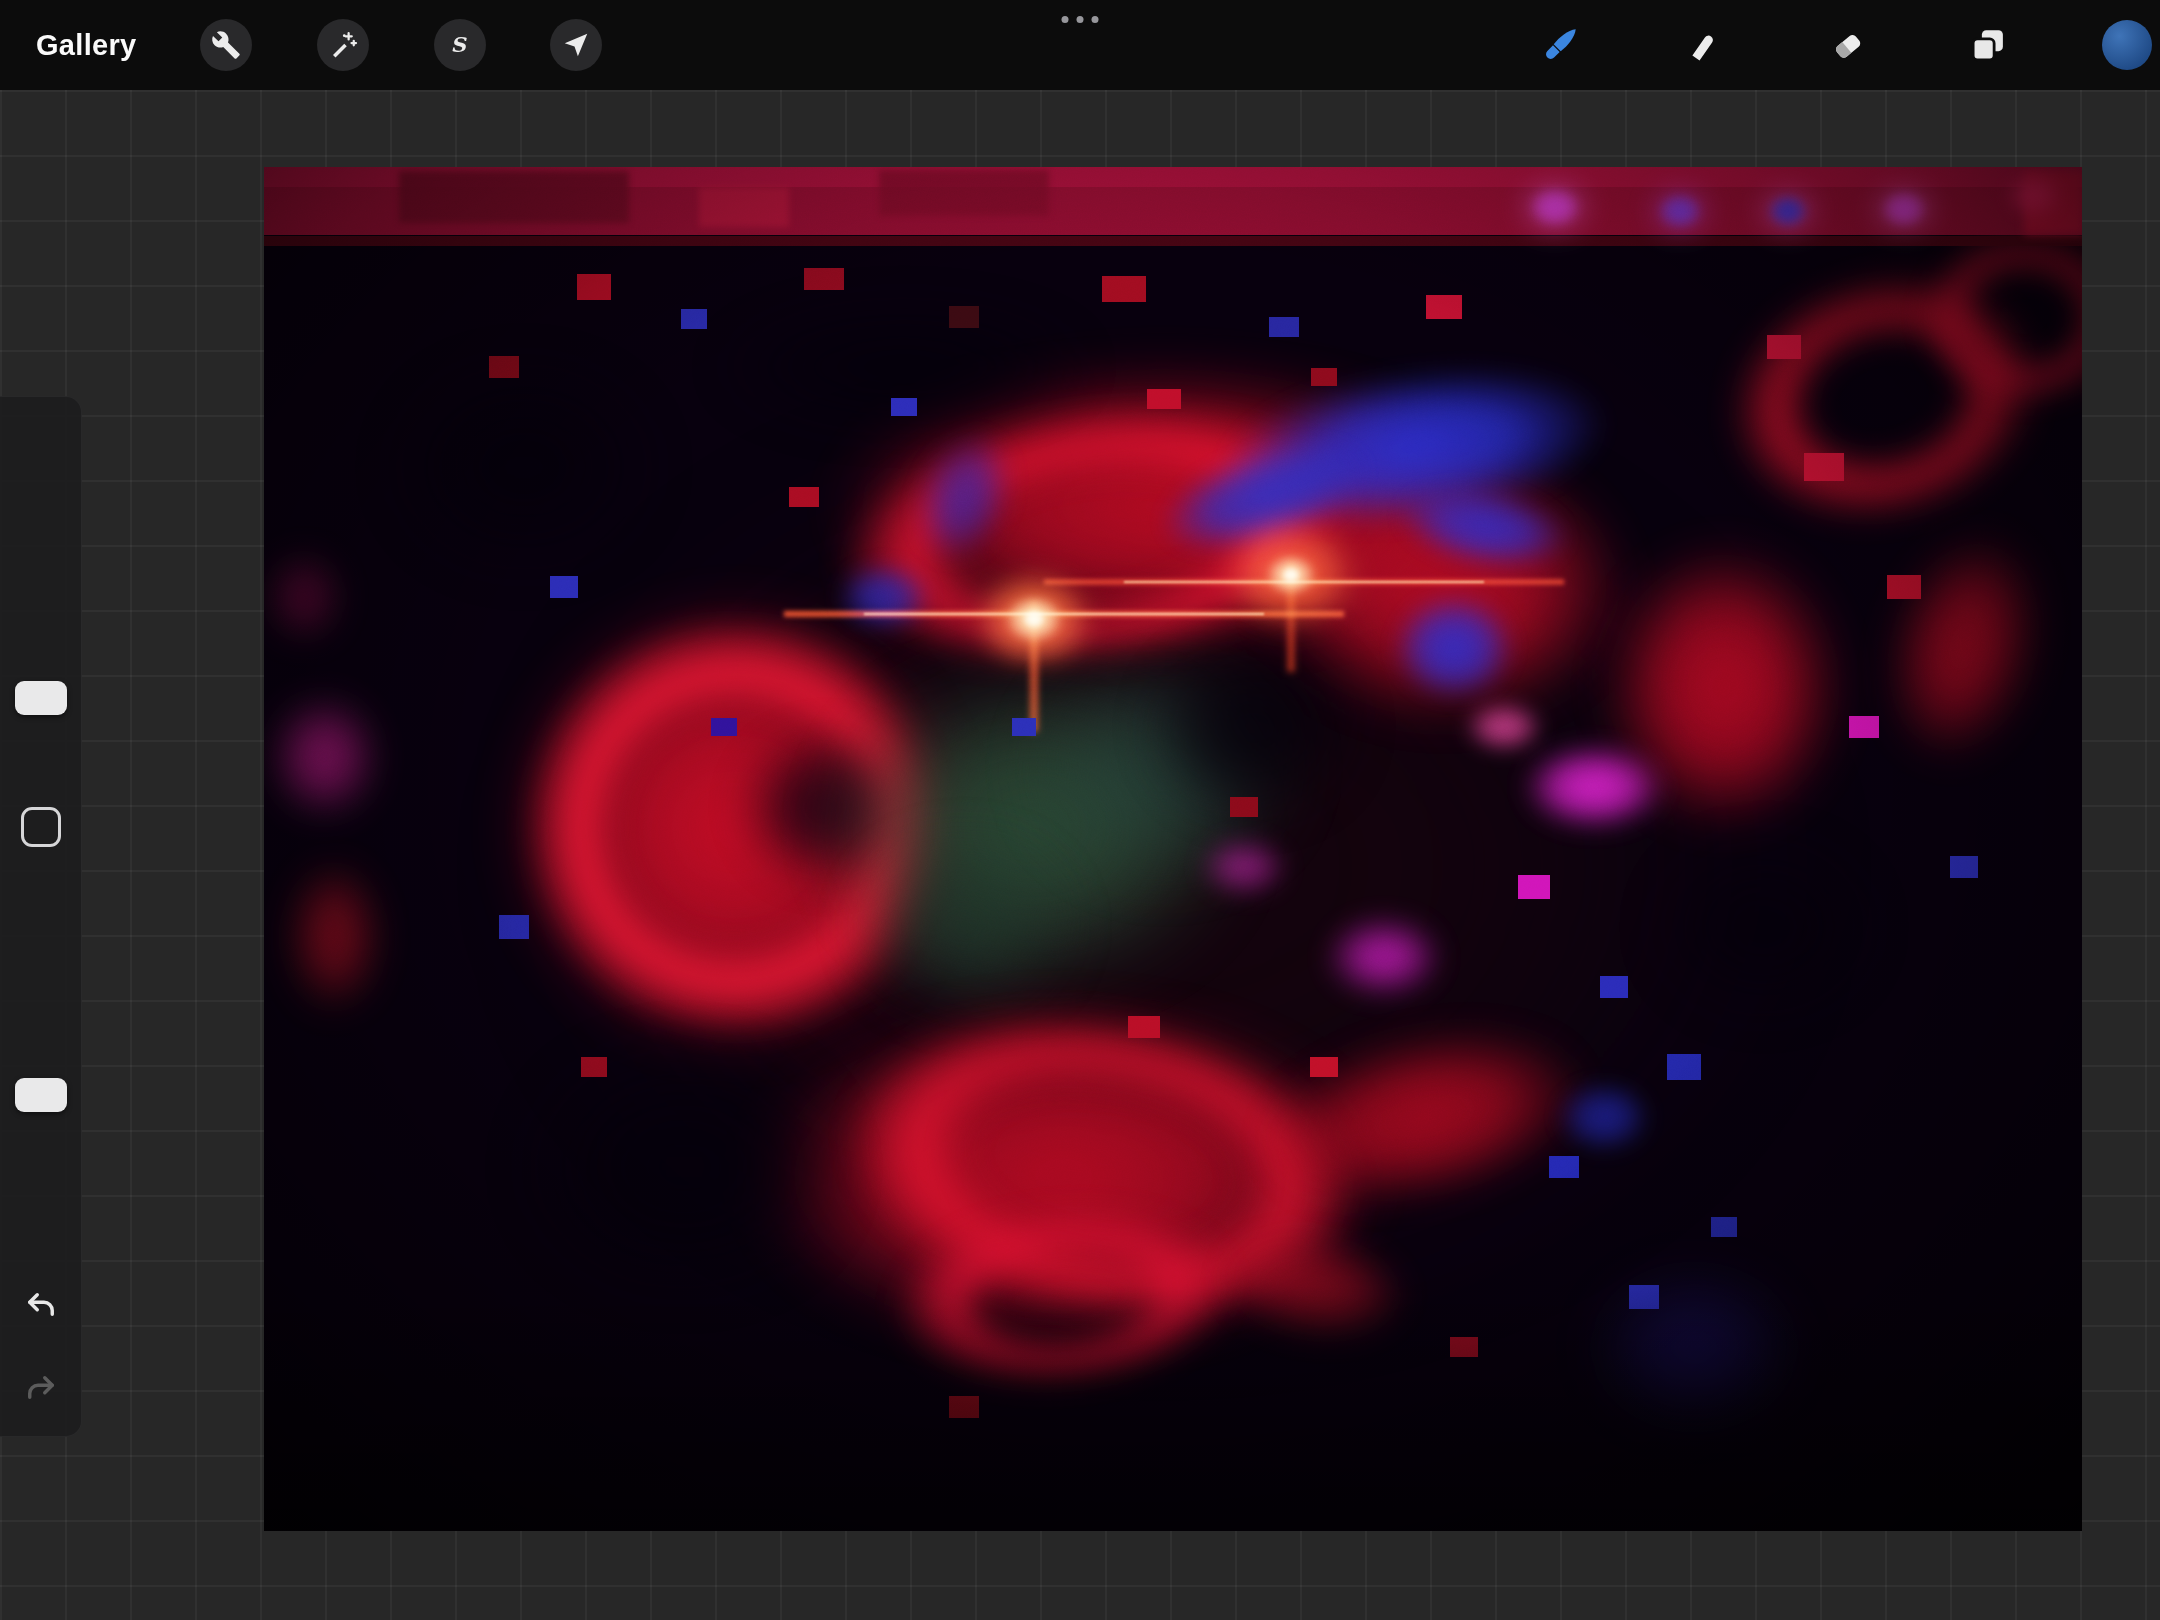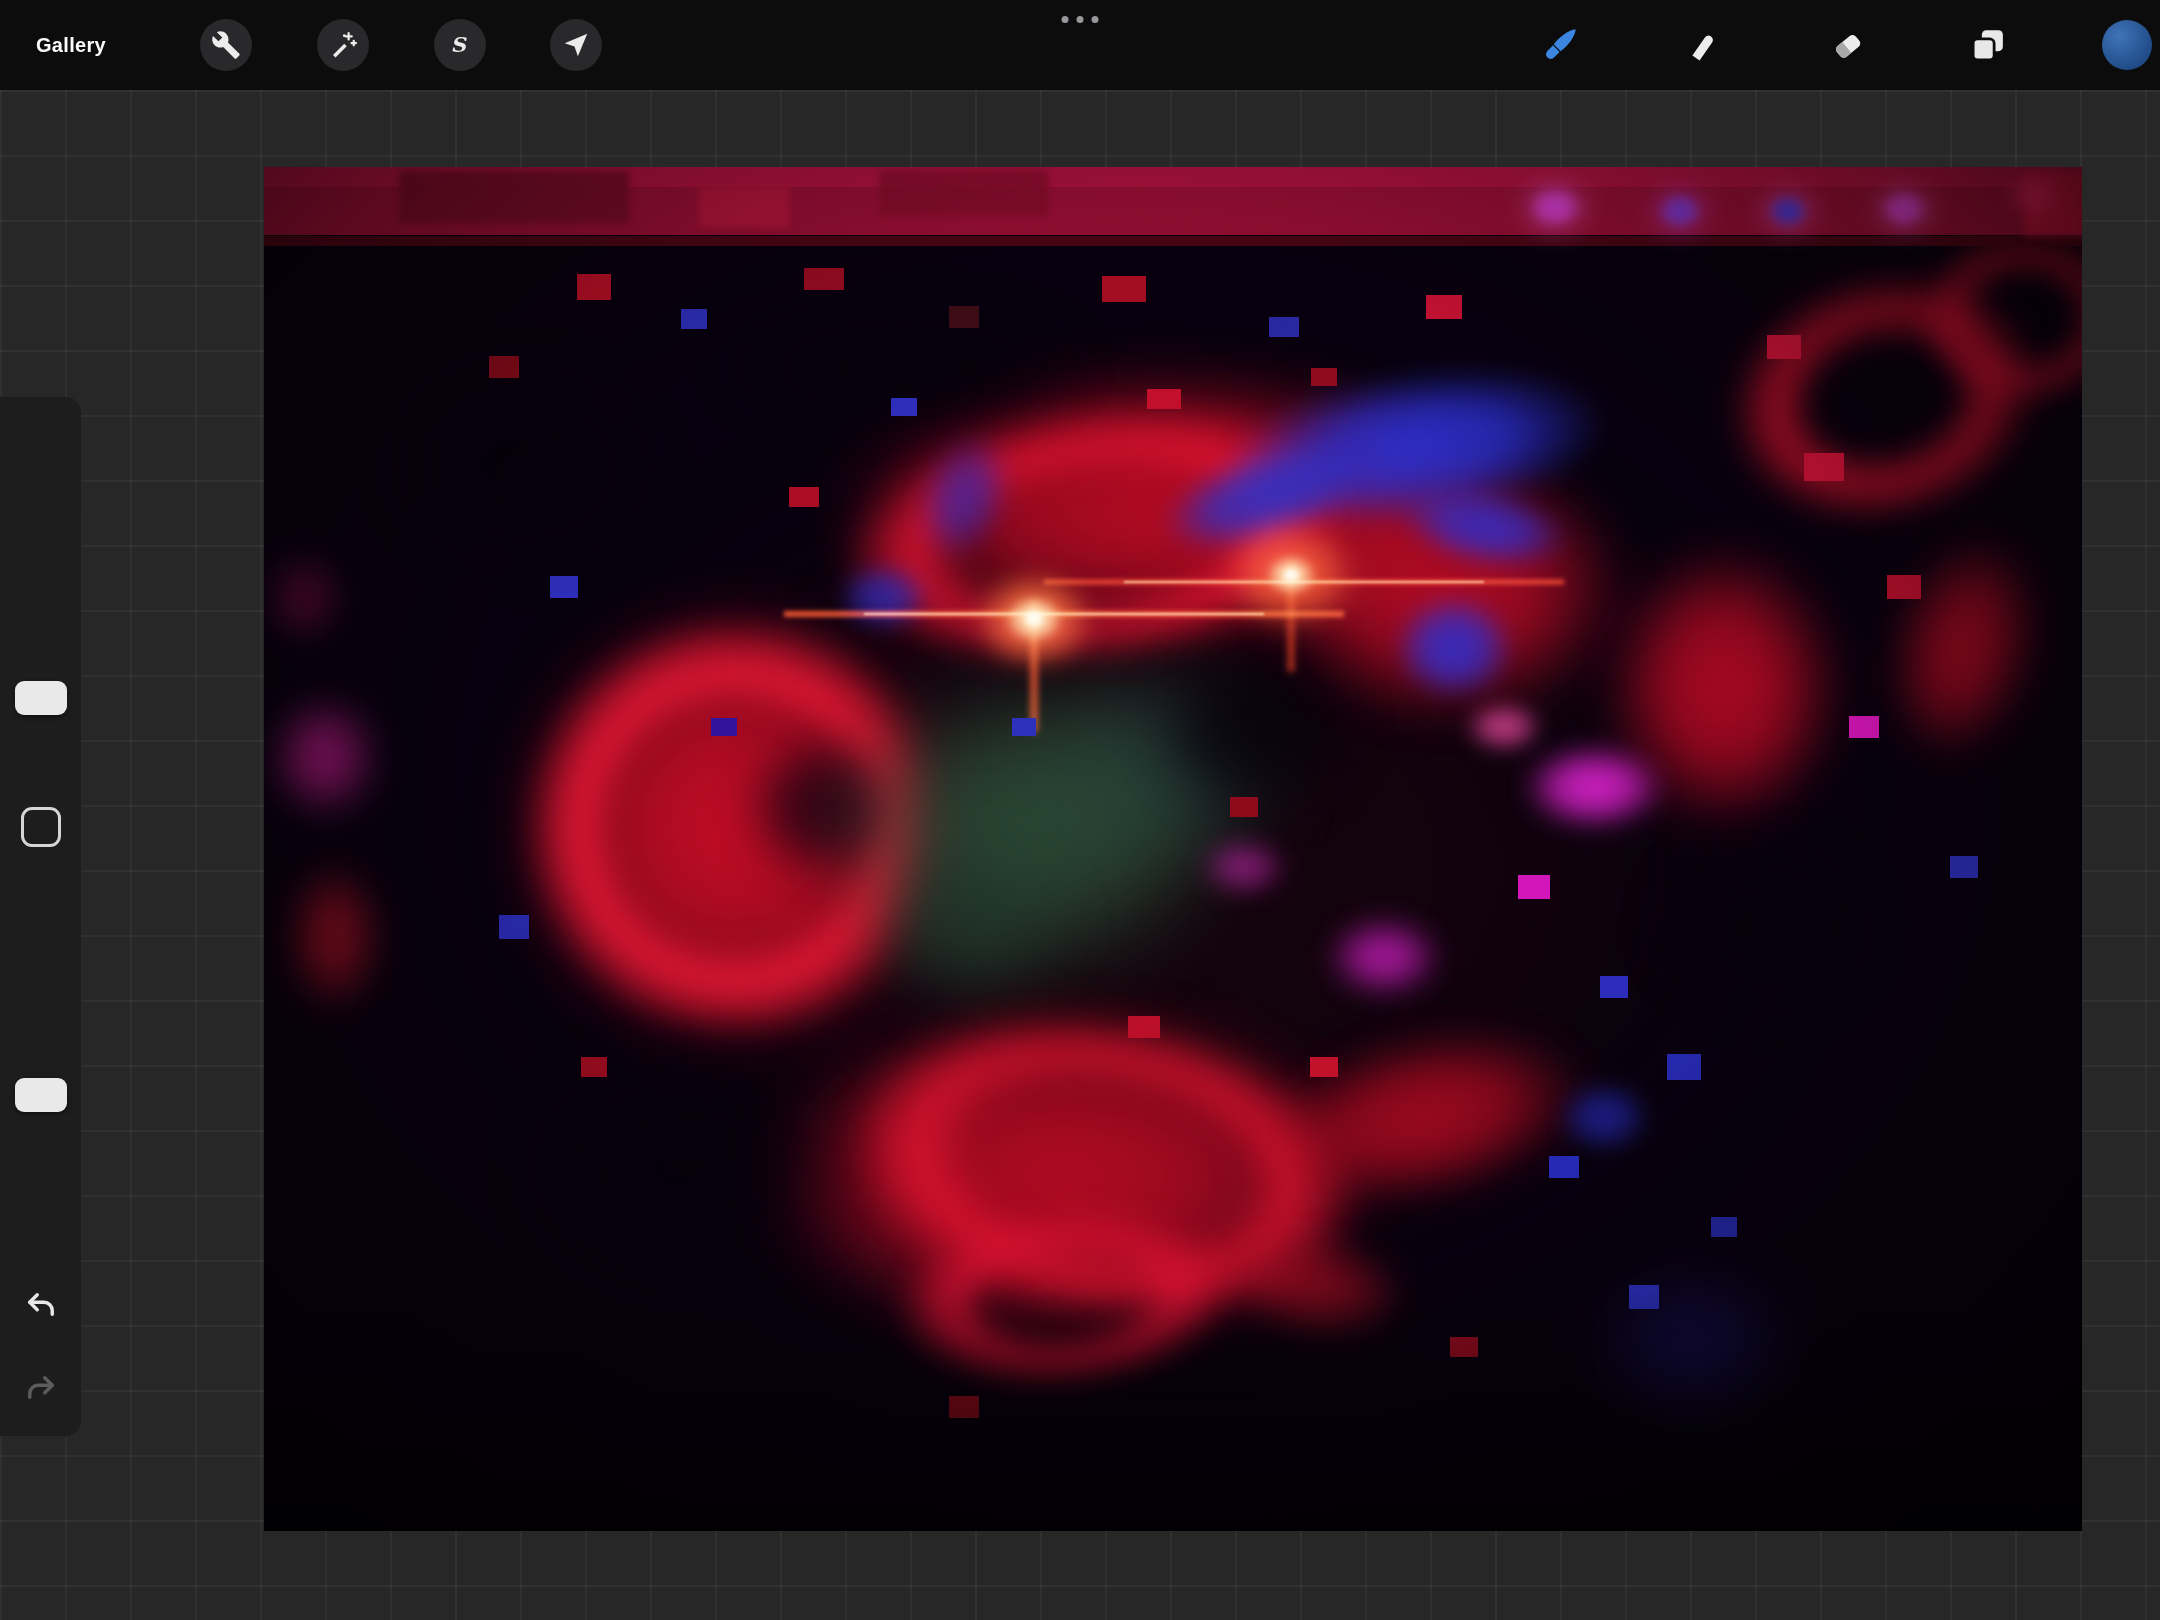--- a/index.html
+++ b/index.html
@@ -2,21 +2,21 @@
 <html><head>
 <meta charset="utf-8">
 <style>
   html,body{margin:0;padding:0;width:2160px;height:1620px;overflow:hidden;
     font-family:"Liberation Sans",sans-serif;background:#272727;}
   *{box-sizing:border-box;}
 
   
   .topbar{position:absolute;left:0;top:0;width:2160px;height:90px;background:#0c0c0c;z-index:50;}
   .gallery-btn{position:absolute;left:36px;top:0;height:90px;line-height:90px;
-    color:#fafafa;font-size:20px;font-weight:600;letter-spacing:.3px;cursor:pointer;}
+    color:#fafafa;font-size:29px;font-weight:600;letter-spacing:.3px;cursor:pointer;}
   .tb-circle{position:absolute;top:19px;width:52px;height:52px;border-radius:50%;
     background:#29292b;display:flex;align-items:center;justify-content:center;cursor:pointer;}
   .tb-glyph{position:absolute;top:22px;width:46px;height:46px;display:flex;
     align-items:center;justify-content:center;cursor:pointer;}
   .dots{position:absolute;left:1080px;top:16px;transform:translateX(-50%);
     display:flex;gap:8px;}
   .dots span{width:7px;height:7px;border-radius:50%;background:#97979c;display:block;}
   .color-swatch{position:absolute;left:2102px;top:20px;width:50px;height:50px;border-radius:50%;
     background:radial-gradient(circle at 35% 32%,#3f74b8,#1f4a86 75%);cursor:pointer;}
 

